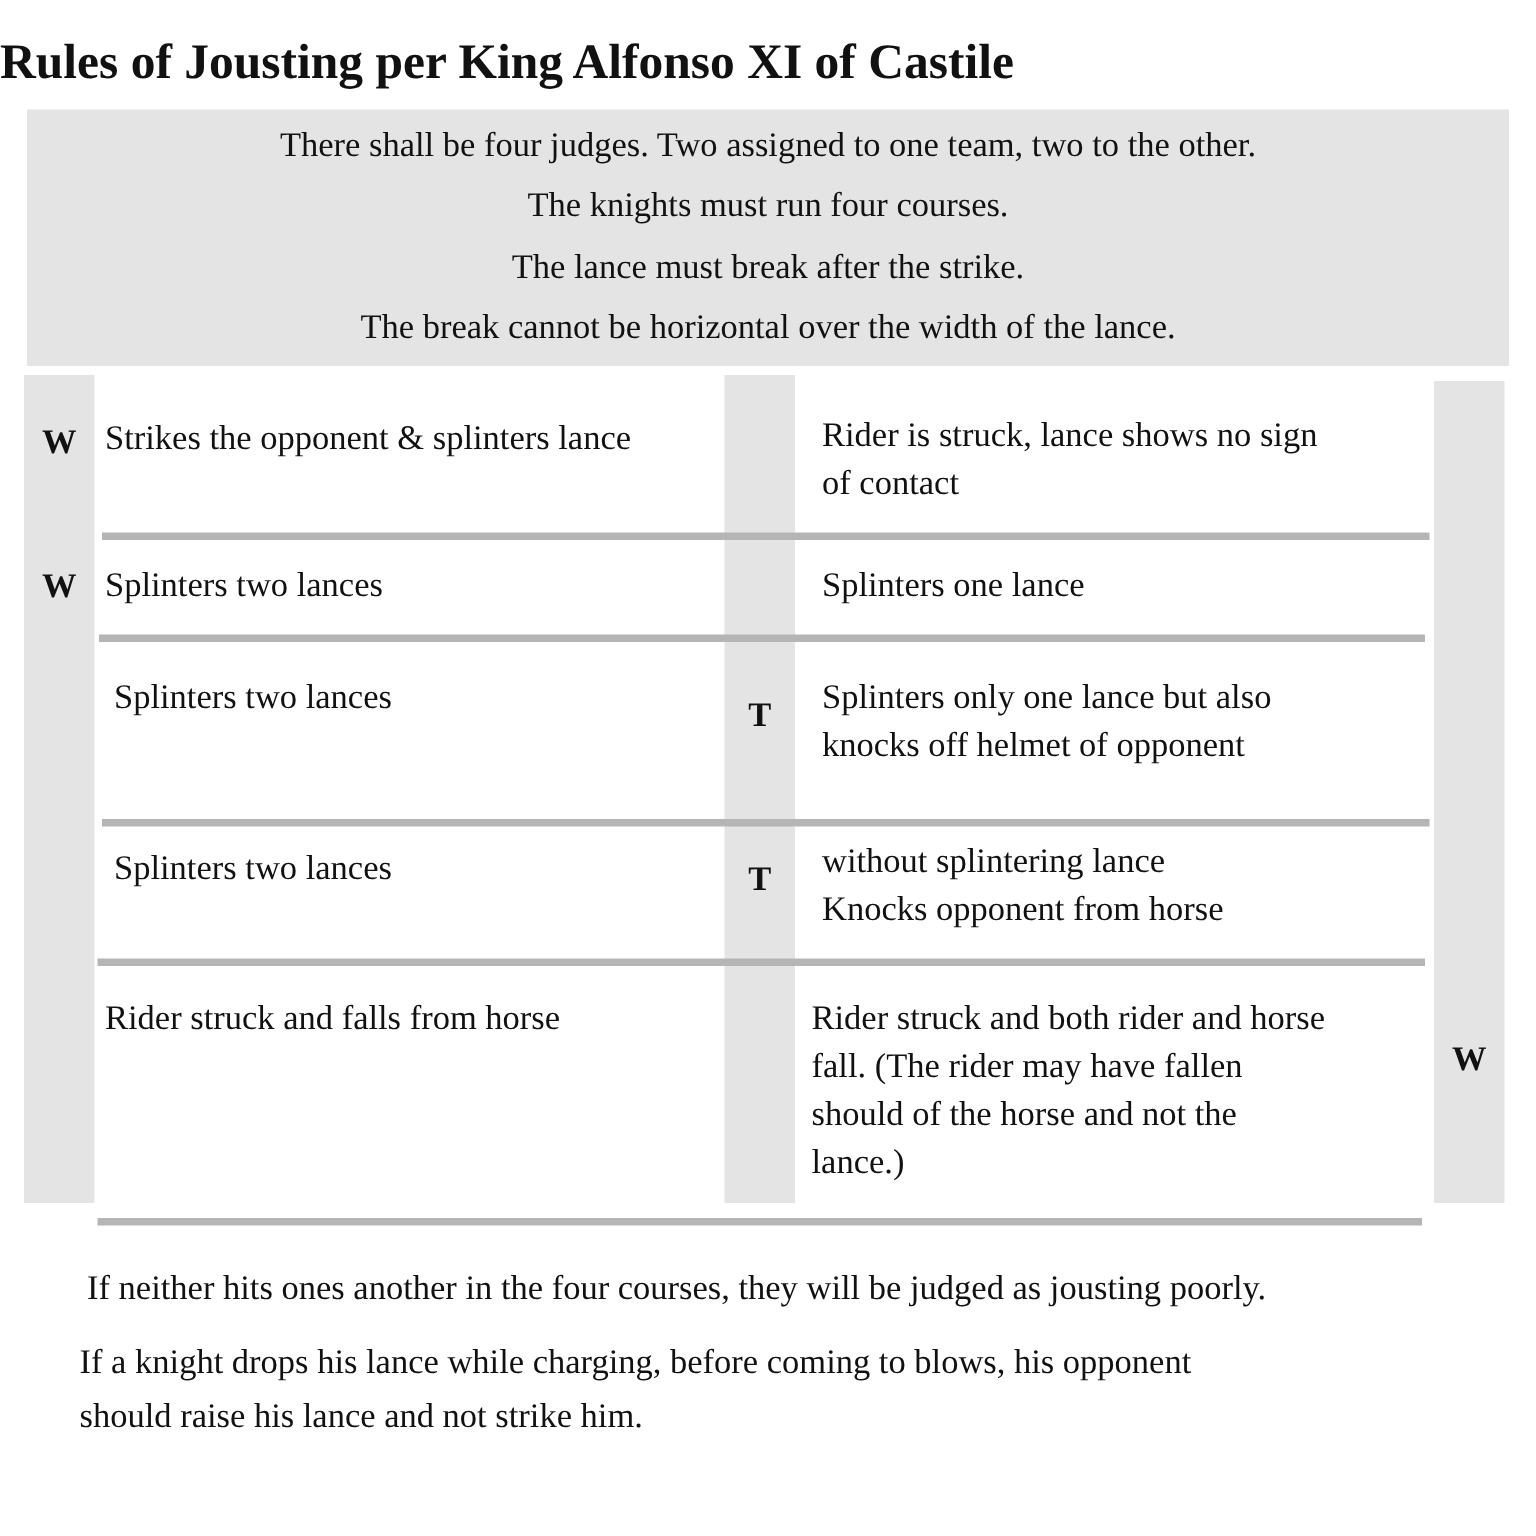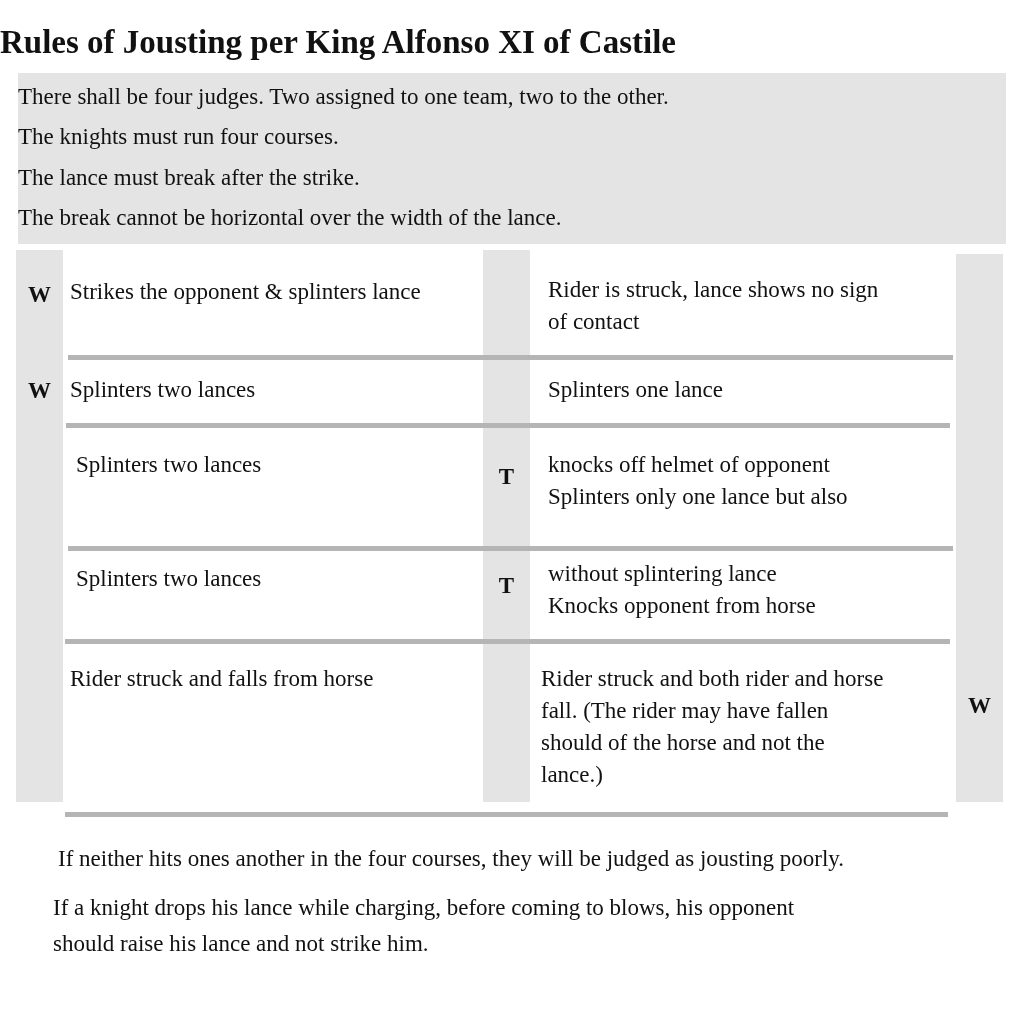--- a/index.html
+++ b/index.html
@@ -9,21 +9,21 @@
     }
     .abs { position: absolute; }
     .title {
       left: 0; width: 1000px; top: 20px; text-align: left;
       font-weight: bold; font-size: 33px; line-height: 44px; color: #111;
     }
     .rules-box {
       left: 18px; top: 73px; width: 988px; height: 171px; background: #e4e4e4;
     }
     .rule-line {
-      position: absolute; left: 0; width: 100%; text-align: left;
+      position: absolute; left: 0; width: 100%; text-align: center;
       font-size: 23px; line-height: 30px;
     }
     .gcol { background: #e4e4e4; }
     .hline { height: 5px; background: #b5b5b5; }
     .cell { font-size: 23px; line-height: 31.5px; }
     .mark { font-weight: bold; font-size: 23px; line-height: 30px; width: 47px; text-align: center; }
     .note { font-size: 23px; line-height: 36px; }
   </style>
 </head>
 <body>
@@ -54,22 +54,22 @@
   <div>of contact</div>
 </div>
 
 <div class="abs mark" style="left:16px; top:376px;">W</div>
 <div class="abs cell" style="left:70px; top:374px;">Splinters two lances</div>
 <div class="abs cell" style="left:548px; top:374px;">Splinters one lance</div>
 
 <div class="abs cell" style="left:76px; top:449px;">Splinters two lances</div>
 <div class="abs mark" style="left:483px; top:462px;">T</div>
 <div class="abs cell" style="left:548px; top:449px;">
+  <div>Splinters only one lance but also</div>
   <div>knocks off helmet of opponent</div>
-  <div>Splinters only one lance but also</div>
 </div>
 
 <div class="abs cell" style="left:76px; top:563px;">Splinters two lances</div>
 <div class="abs mark" style="left:483px; top:571px;">T</div>
 <div class="abs cell" style="left:548px; top:558px;">
   <div>without splintering lance</div>
   <div>Knocks opponent from horse</div>
 </div>
 
 <div class="abs cell" style="left:70px; top:663px;">Rider struck and falls from horse</div>

